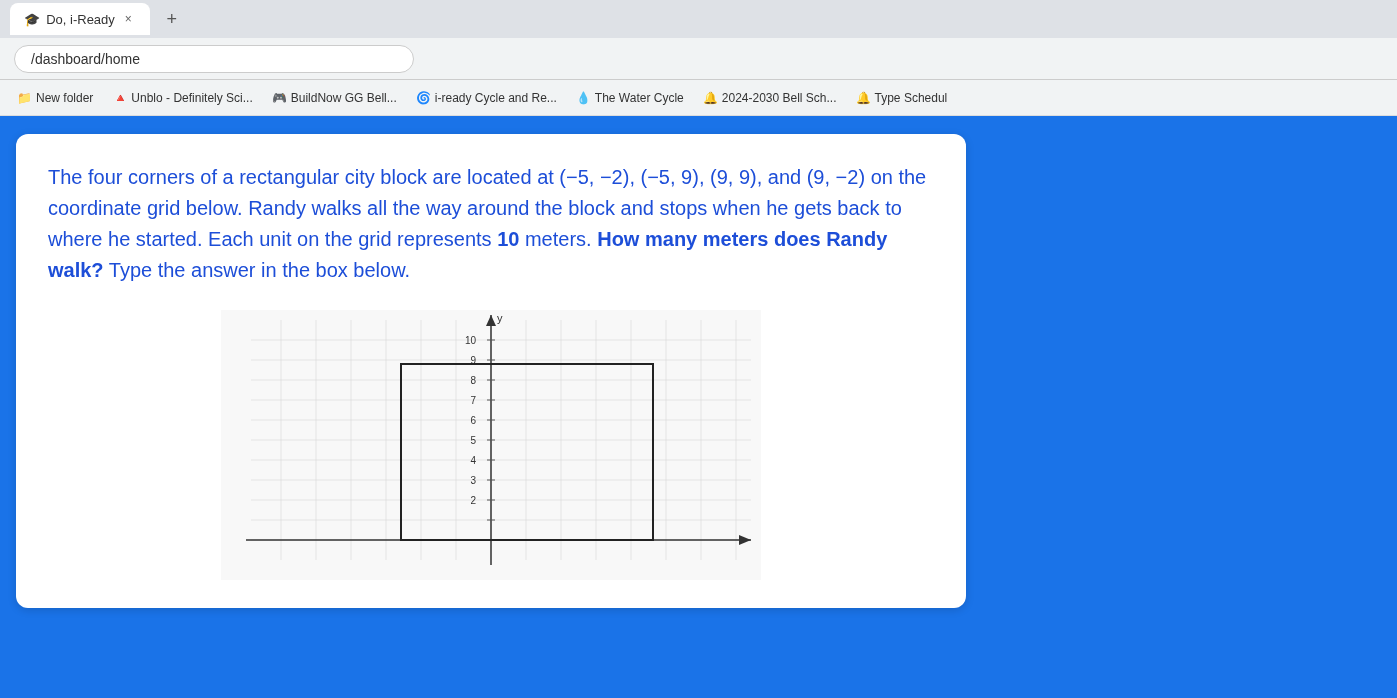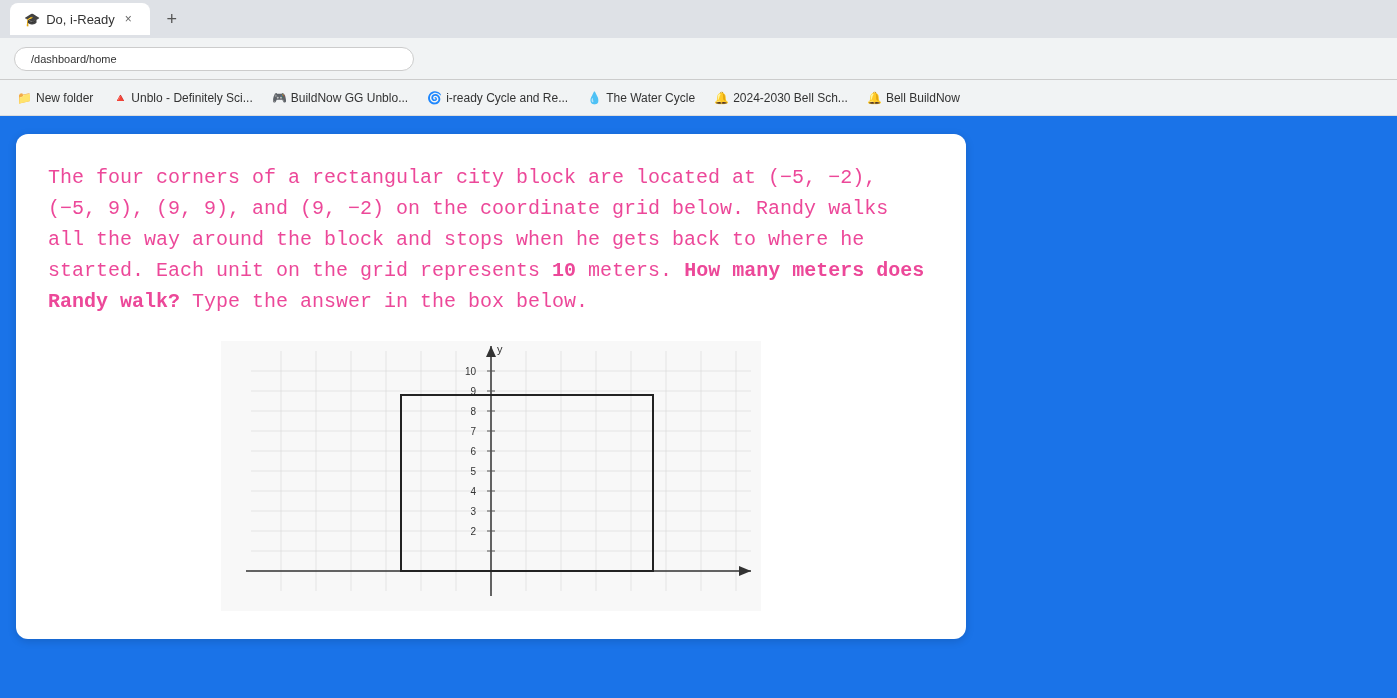--- a/index.html
+++ b/index.html
@@ -57,21 +57,21 @@
       display: flex;
       align-items: center;
       padding: 0 14px;
       border-bottom: 1px solid #ccc;
     }
     .address-input {
       background: #fff;
       border: 1px solid #ccc;
       border-radius: 20px;
       padding: 5px 16px;
-      font-size: 11px;
+      font-size: 14px;
       color: #333;
       width: 400px;
     }
 
     
     .bookmarks-bar {
       background: #f1f3f4;
       height: 36px;
       display: flex;
       align-items: center;
@@ -115,22 +115,22 @@
       border-radius: 12px;
       padding: 28px 32px;
       max-width: 950px;
       width: 100%;
       box-shadow: 0 2px 8px rgba(0,0,0,0.15);
     }
 
     .question-text {
       font-size: 20px;
       line-height: 1.55;
-      color: #ec4899;
-      font-family: Liberation Mono, monospace;
+      color: #1d4ed8;
+      font-family: Liberation Sans, sans-serif;
     }
 
     .question-text strong {
       font-weight: 700;
     }
 
     
     .grid-container {
       margin-top: 24px;
       display: flex;
@@ -170,37 +170,37 @@
   <div class="bookmark-item">
     <span class="bookmark-icon">📁</span>
     <span>New folder</span>
   </div>
   <div class="bookmark-item">
     <span class="bookmark-icon">🔺</span>
     <span>Unblo - Definitely Sci...</span>
   </div>
   <div class="bookmark-item">
     <span class="bookmark-icon">🎮</span>
-    <span>BuildNow GG Unblo...</span>
+    <span>BuildNow GG Bell...</span>
   </div>
   <div class="bookmark-item">
     <span class="bookmark-icon">🌀</span>
     <span>i-ready Cycle and Re...</span>
   </div>
   <div class="bookmark-item">
     <span class="bookmark-icon">💧</span>
     <span>The Water Cycle</span>
   </div>
   <div class="bookmark-item">
     <span class="bookmark-icon">🔔</span>
     <span>2024-2030 Bell Sch...</span>
   </div>
   <div class="bookmark-item">
     <span class="bookmark-icon">🔔</span>
-    <span>Bell BuildNow</span>
+    <span>Type Schedul</span>
   </div>
 </div>
 
 <div class="browser-content">
   <div class="question-card">
     <p class="question-text">
       The four corners of a rectangular city block are located at (−5, −2), (−5, 9), (9, 9), and
       (9, −2) on the coordinate grid below. Randy walks all the way around the block and
       stops when he gets back to where he started. Each unit on the grid represents <strong>10</strong> meters.
       <strong>How many meters does Randy walk?</strong> Type the answer in the box below.

